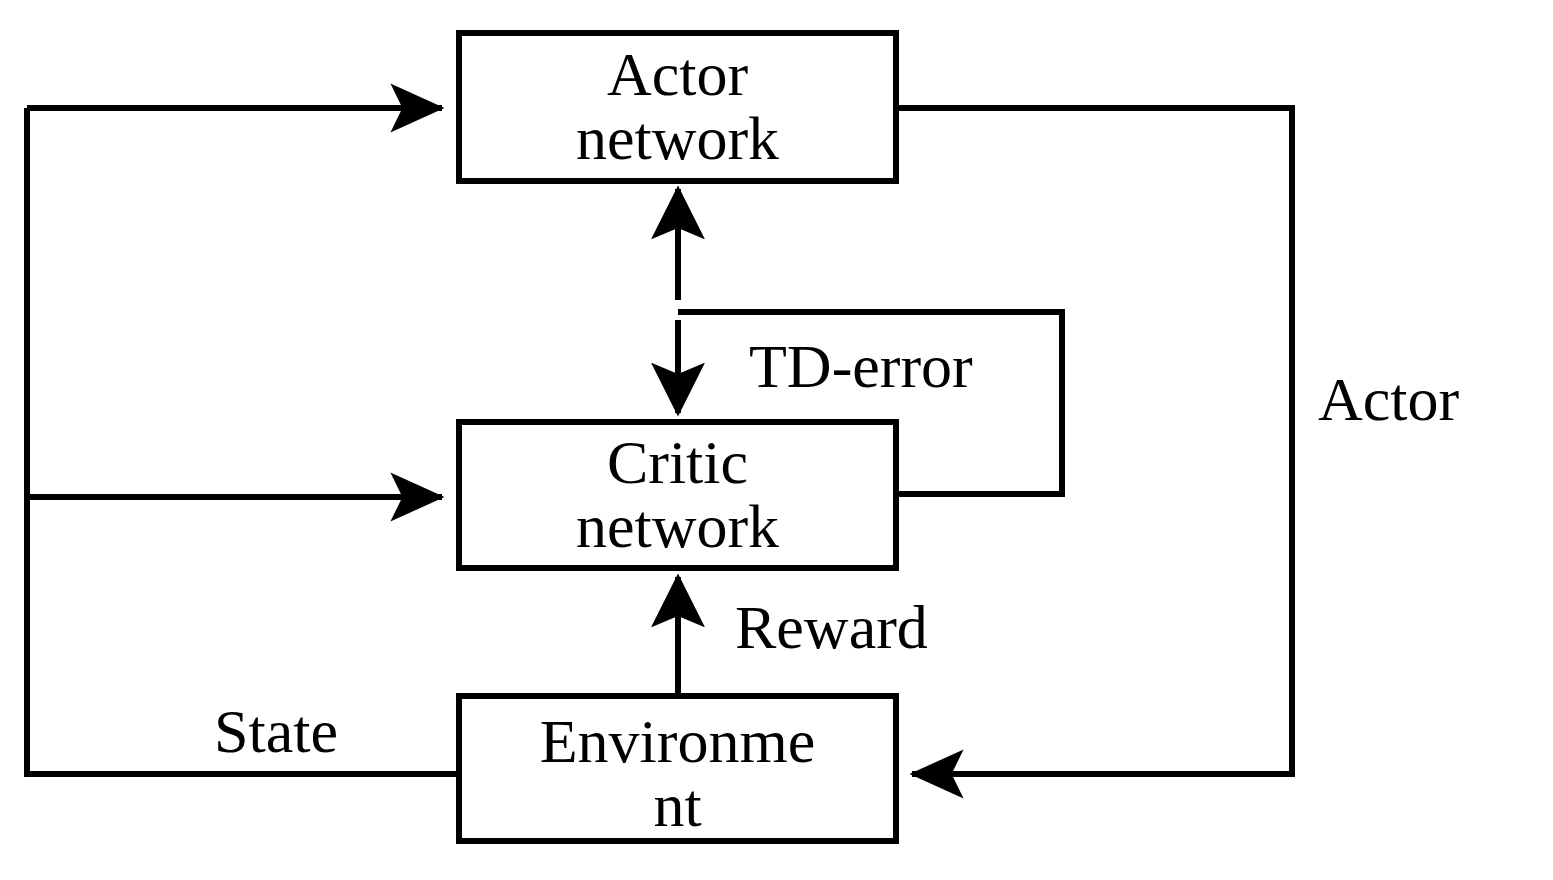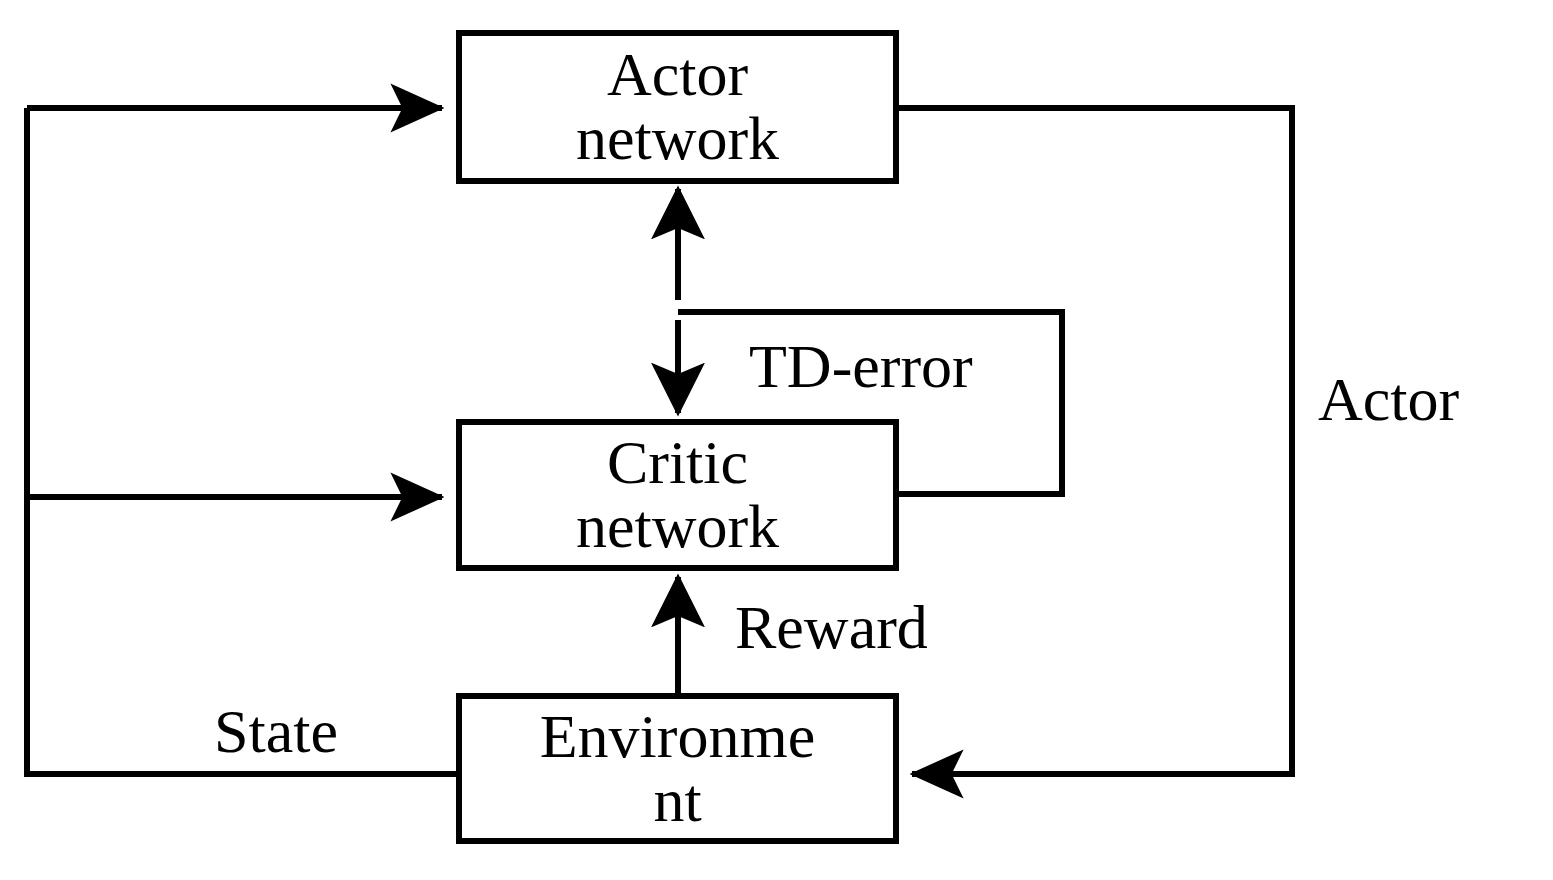--- a/index.html
+++ b/index.html
@@ -42,21 +42,21 @@
     z-index: 3;
   }
   .node-label {
     display: block;
     width: 100%;
     padding: 0 2px;
     word-break: break-all;
   }
   #box-actor     { left: 456px; top: 30px;  width: 443px; height: 154px; }
   #box-critic    { left: 456px; top: 419px; width: 443px; height: 152px; justify-content: center; }
-  #box-environment { left: 456px; top: 693px; width: 443px; height: 151px; }
+  #box-environment { left: 456px; top: 693px; width: 443px; height: 151px; align-items: flex-end; }
   #box-actor .node-label,
   #box-critic .node-label { word-break: normal; }
 
   .edge-label {
     position: absolute;
     font-size: 62px;
     line-height: 1;
     white-space: nowrap;
     color: #000000;
     z-index: 4;

